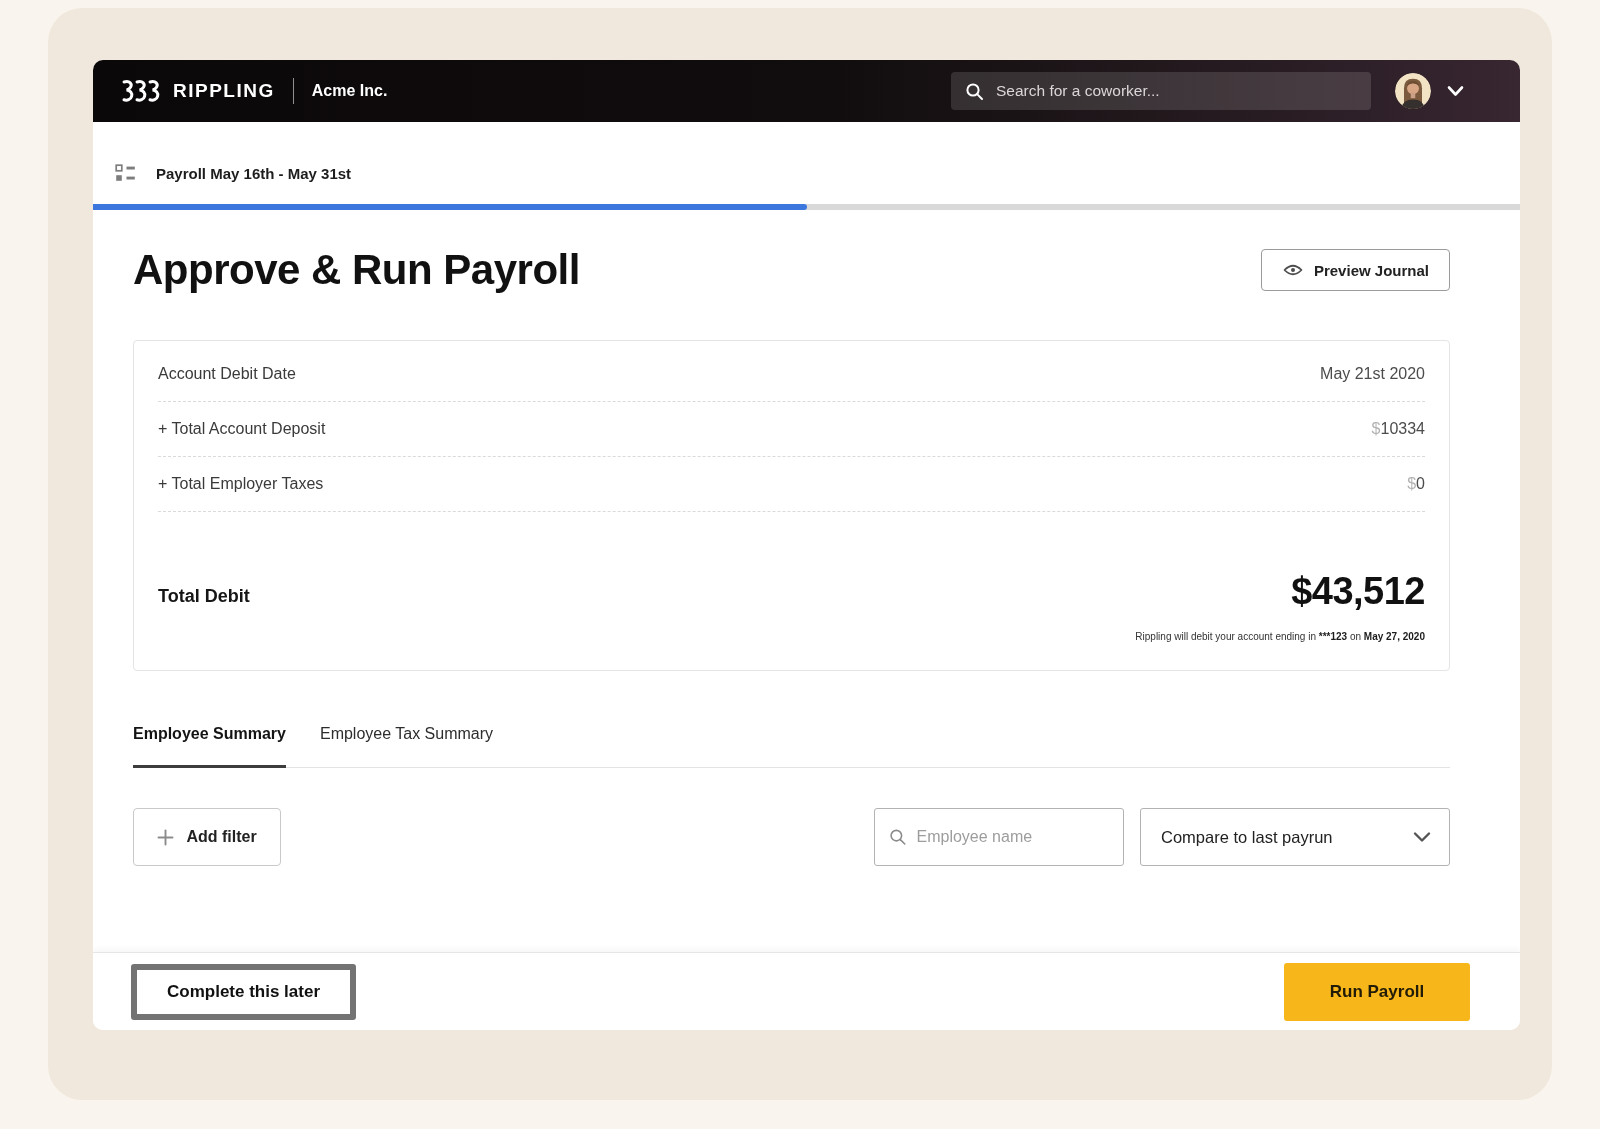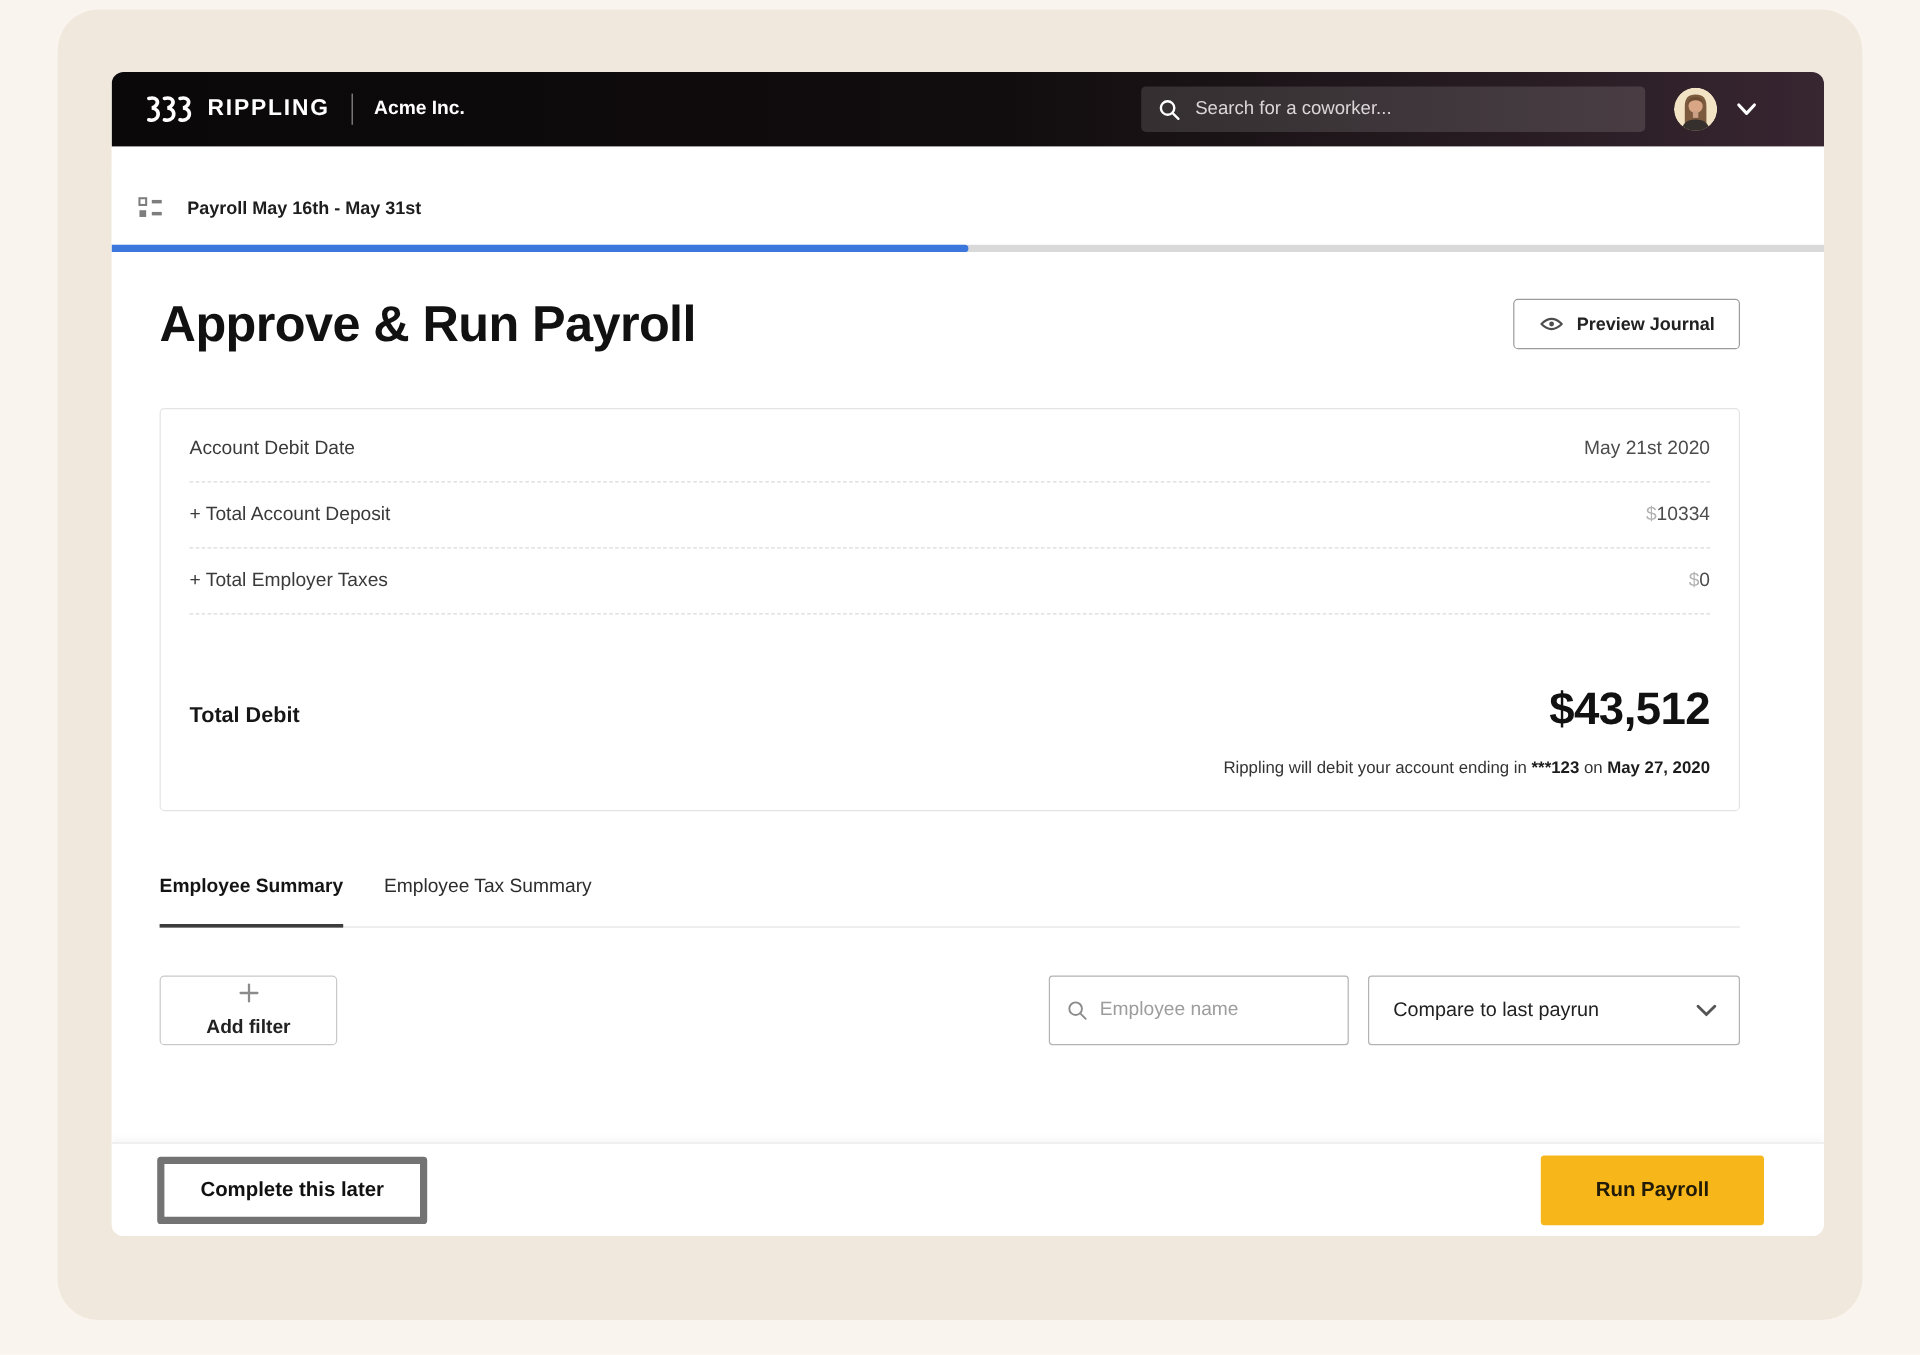--- a/index.html
+++ b/index.html
@@ -113,21 +113,21 @@
     border-bottom: 1px dashed #dadada;
   }
   .srow-label { font-size: 16px; color: #3a3a3a; }
   .srow-value { font-size: 16px; color: #4c4c4c; }
   .srow-value .cur { color: #b2b2b2; }
   .card-spacer { height: 58px; }
   .total-row { display: flex; justify-content: space-between; align-items: flex-start; }
   .total-label { font-size: 18px; font-weight: 700; color: #161616; margin-top: 16px; }
   .total-right { text-align: right; }
   .total-amount { font-size: 38px; font-weight: 700; color: #111; letter-spacing: -0.5px; }
-  .total-note { margin-top: 18px; font-size: 14px; color: #333; }
+  .total-note { margin-top: 18px; font-size: 10px; color: #333; }
   .total-note b { font-weight: 700; color: #1c1c1c; }
   
   .tabs {
     margin-top: 54px;
     display: flex; gap: 34px;
     border-bottom: 1px solid #e3e3e3;
   }
   .tab {
     padding-bottom: 22px;
     font-size: 16px; color: #2d2d2d;
@@ -138,21 +138,20 @@
   .tab.active { font-weight: 700; color: #141414; border-bottom-color: #3d3d3d; }
   
   .filter-row { margin-top: 40px; display: flex; align-items: flex-start; }
   .add-filter-btn {
     width: 148px; height: 58px;
     border: 1px solid #c9c9c9; border-radius: 4px; background: #fff;
     display: flex; align-items: center; justify-content: center; gap: 12px;
     font-size: 16px; font-weight: 600; color: #222;
     cursor: pointer;
     font-family: "Liberation Sans", sans-serif;
-    flex-direction: column;
   }
   .filter-right { margin-left: auto; display: flex; gap: 16px; }
   .employee-search {
     width: 250px; height: 58px;
     border: 1px solid #b3b3b3; border-radius: 3px;
     display: flex; align-items: center;
     padding: 4px 14px; background: #fff;
   }
   .employee-search input {
     border: none; outline: none; margin-left: 10px; width: 100%;

